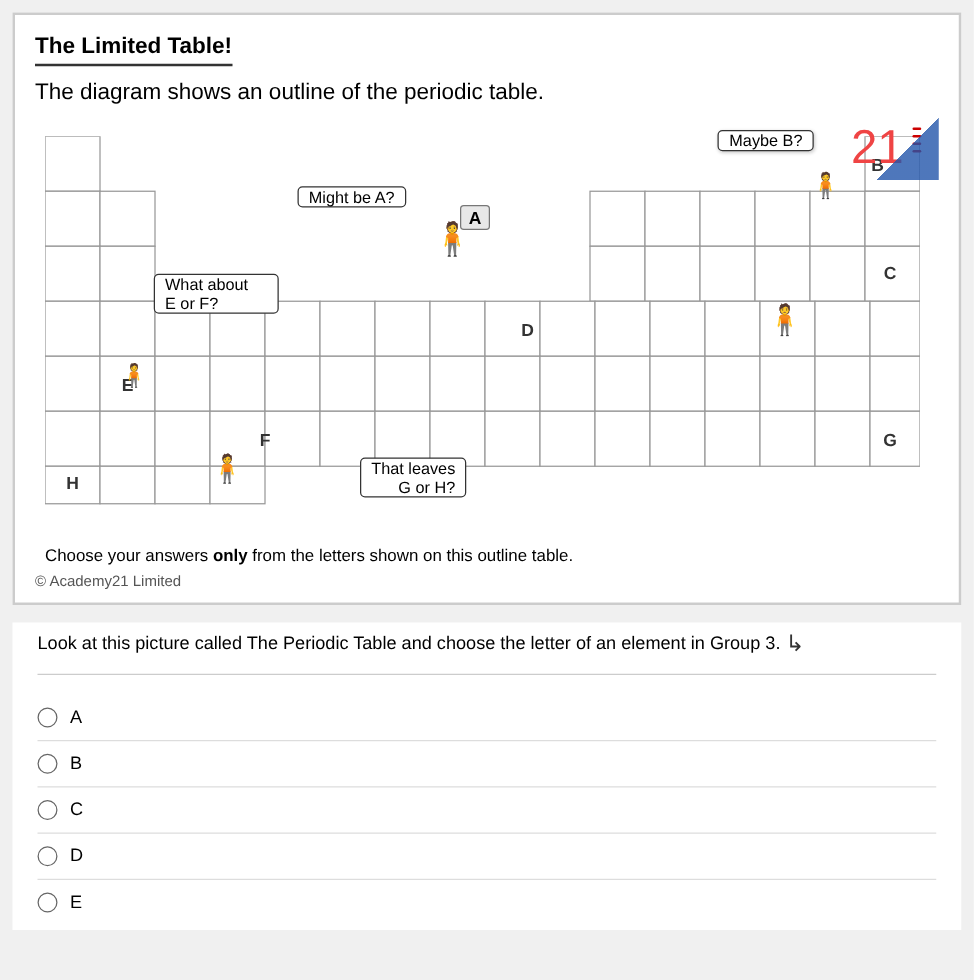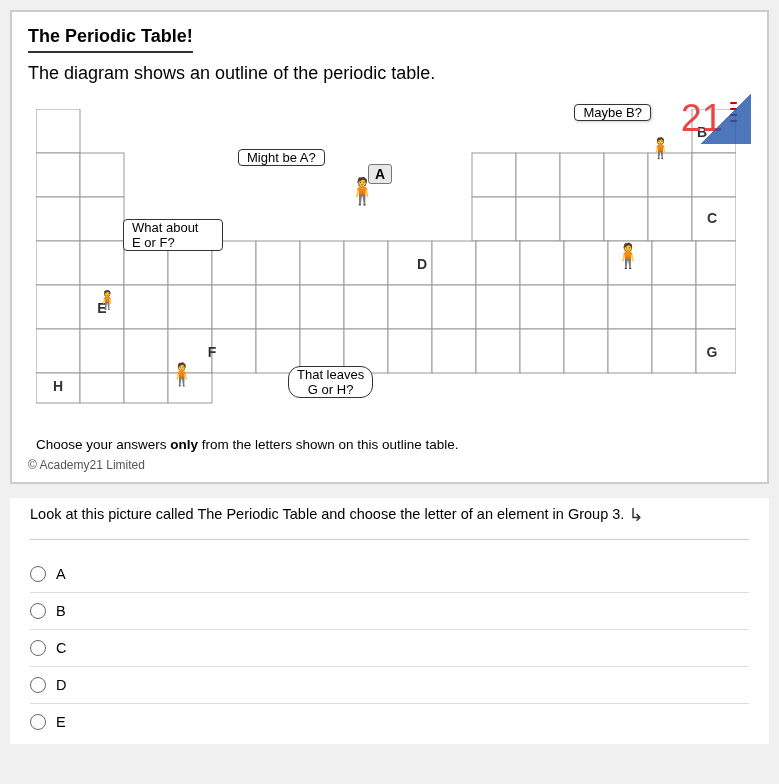--- a/index.html
+++ b/index.html
@@ -67,22 +67,21 @@
     .bubble-could-cd {
       top: 110px;
       left: 430px;
       white-space: normal;
       text-align: center;
     }
     .bubble-leaves-gh {
       top: 272px;
       left: 260px;
       white-space: normal;
-      text-align: center;
-      border-radius: 12px;
+      text-align: right;
     }
     
     .label-a {
       position: absolute;
       top: 70px;
       left: 340px;
       font-weight: bold;
       font-size: 14px;
       background: #e8e8e8;
       border: 1px solid #777;
@@ -144,21 +143,21 @@
       width: 700px;
       height: 295px;
     }
   </style>
 </head>
 <body>
 
 <div class="page-container">
 
   <div class="card">
-    <div class="card-title">The Periodic Table!</div>
+    <div class="card-title">The Limited Table!</div>
     <div class="card-description">The diagram shows an outline of the periodic table.</div>
 
     <div class="diagram-area">
 
       <div class="pt-svg-container">
         <svg width="700" height="295">
 
           <rect x="0" y="0" width="44" height="44" fill="white" stroke="#999" stroke-width="1"></rect>
 
           <rect x="656" y="0" width="44" height="44" fill="white" stroke="#999" stroke-width="1"></rect>

